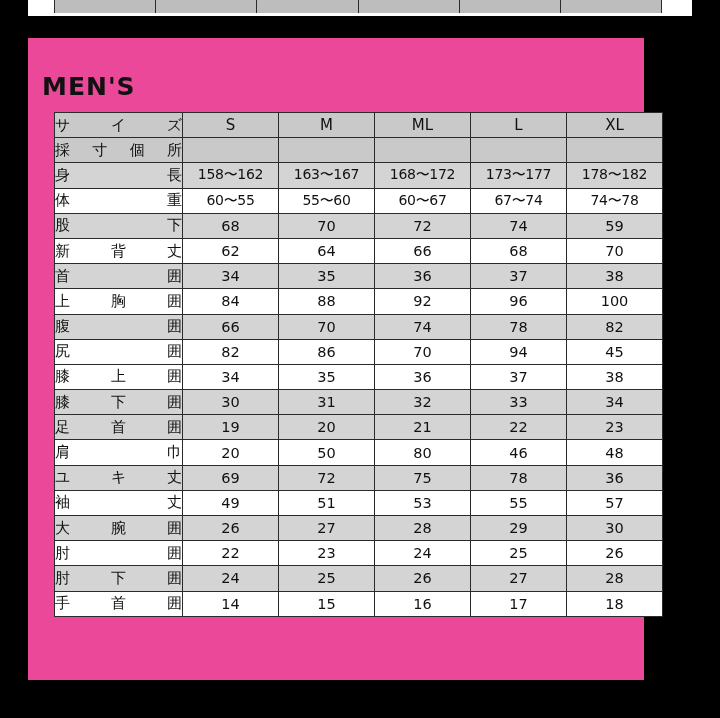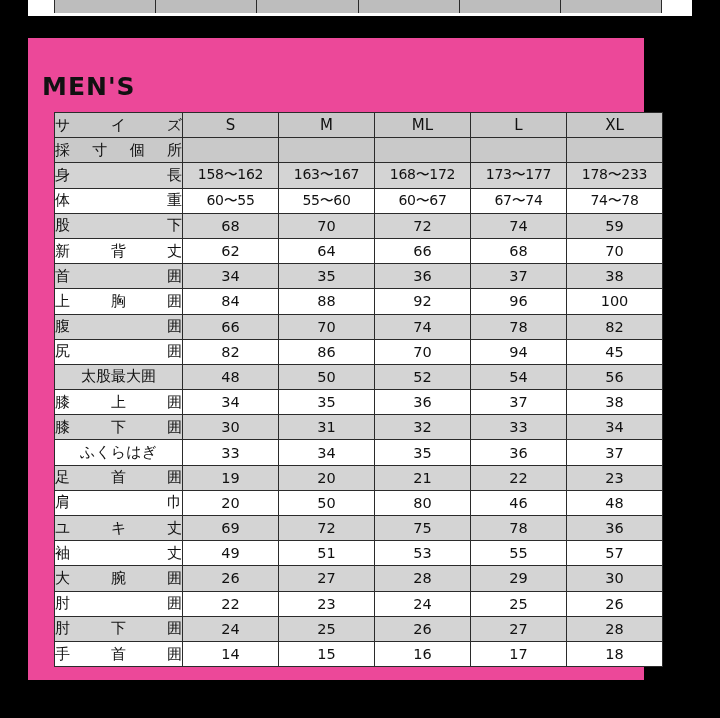--- a/index.html
+++ b/index.html
@@ -186,21 +186,21 @@
               <td class="label">
                 <span class="spread">
                   <span>身</span>
                   <span>長</span>
                 </span>
               </td>
               <td class="val range">158〜162</td>
               <td class="val range">163〜167</td>
               <td class="val range">168〜172</td>
               <td class="val range">173〜177</td>
-              <td class="val range">178〜233</td>
+              <td class="val range">178〜182</td>
             </tr>
             <tr class="plain">
               <td class="label">
                 <span class="spread">
                   <span>体</span>
                   <span>重</span>
                 </span>
               </td>
               <td class="val range">60〜55</td>
               <td class="val range">55〜60</td>
@@ -281,28 +281,20 @@
                   <span>尻</span>
                   <span>囲</span>
                 </span>
               </td>
               <td class="val">82</td>
               <td class="val">86</td>
               <td class="val">70</td>
               <td class="val">94</td>
               <td class="val">45</td>
             </tr>
-            <tr class="shade">
-              <td class="label">太股最大囲</td>
-              <td class="val">48</td>
-              <td class="val">50</td>
-              <td class="val">52</td>
-              <td class="val">54</td>
-              <td class="val">56</td>
-            </tr>
             <tr class="plain">
               <td class="label">
                 <span class="spread">
                   <span>膝</span>
                   <span>上</span>
                   <span>囲</span>
                 </span>
               </td>
               <td class="val">34</td>
               <td class="val">35</td>
@@ -317,28 +309,20 @@
                   <span>下</span>
                   <span>囲</span>
                 </span>
               </td>
               <td class="val">30</td>
               <td class="val">31</td>
               <td class="val">32</td>
               <td class="val">33</td>
               <td class="val">34</td>
             </tr>
-            <tr class="plain">
-              <td class="label">ふくらはぎ</td>
-              <td class="val">33</td>
-              <td class="val">34</td>
-              <td class="val">35</td>
-              <td class="val">36</td>
-              <td class="val">37</td>
-            </tr>
             <tr class="shade">
               <td class="label">
                 <span class="spread">
                   <span>足</span>
                   <span>首</span>
                   <span>囲</span>
                 </span>
               </td>
               <td class="val">19</td>
               <td class="val">20</td>

